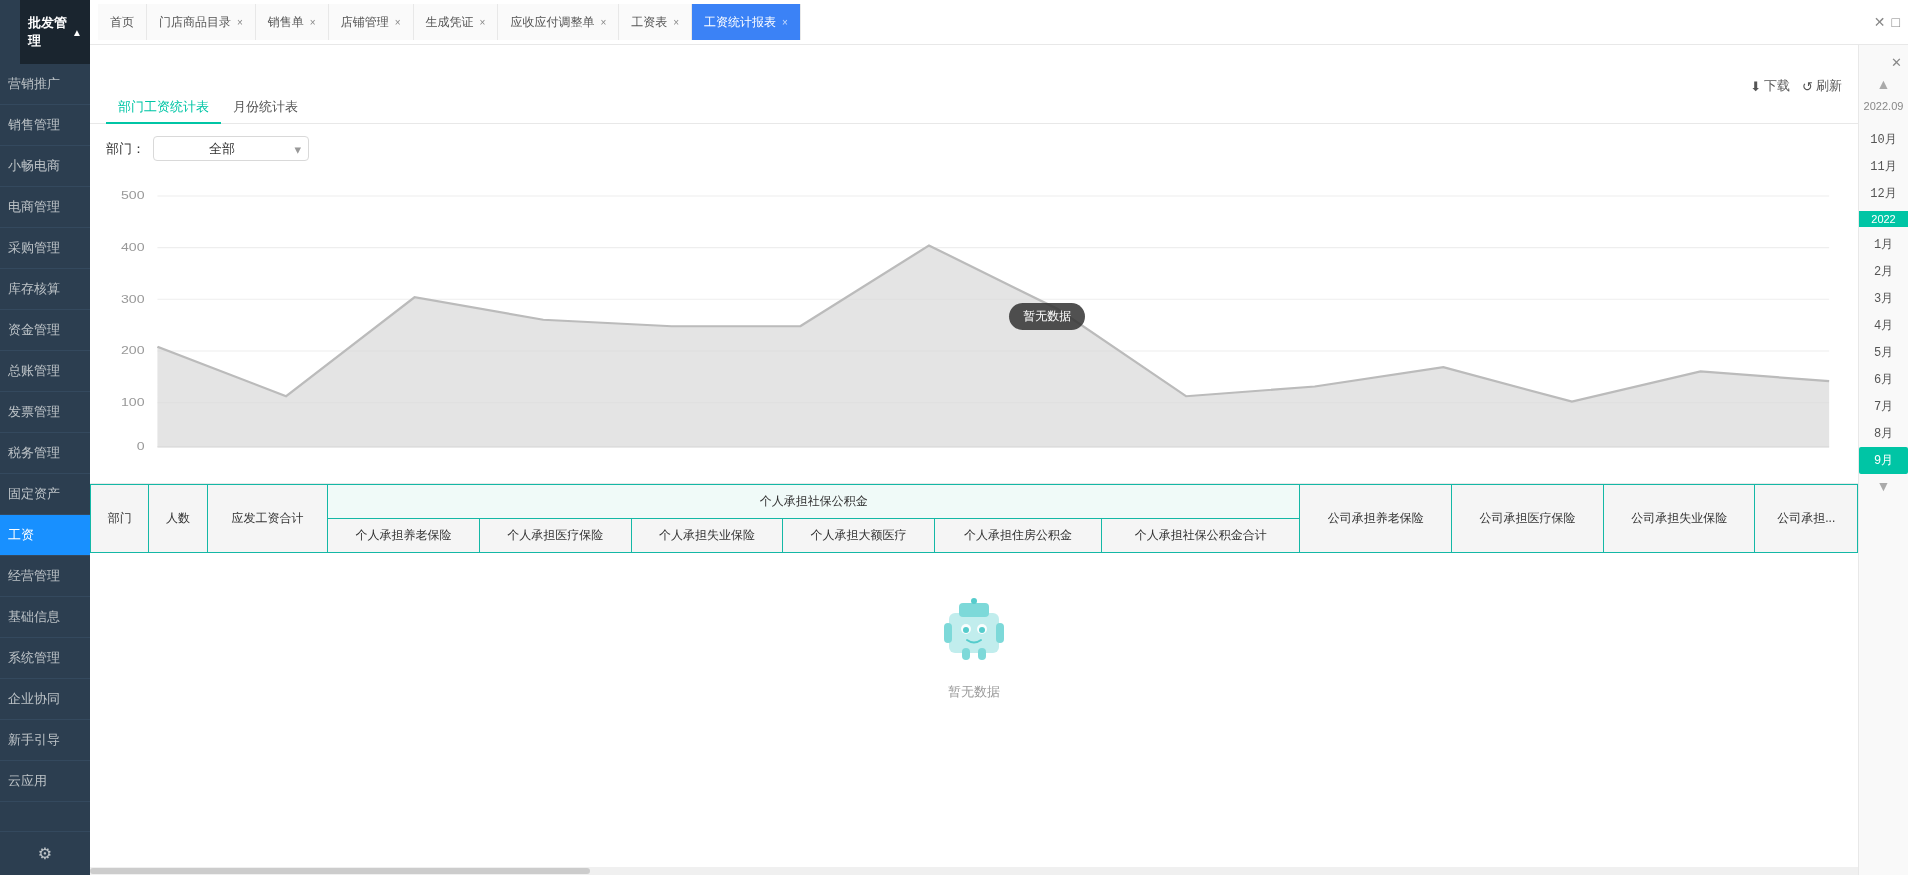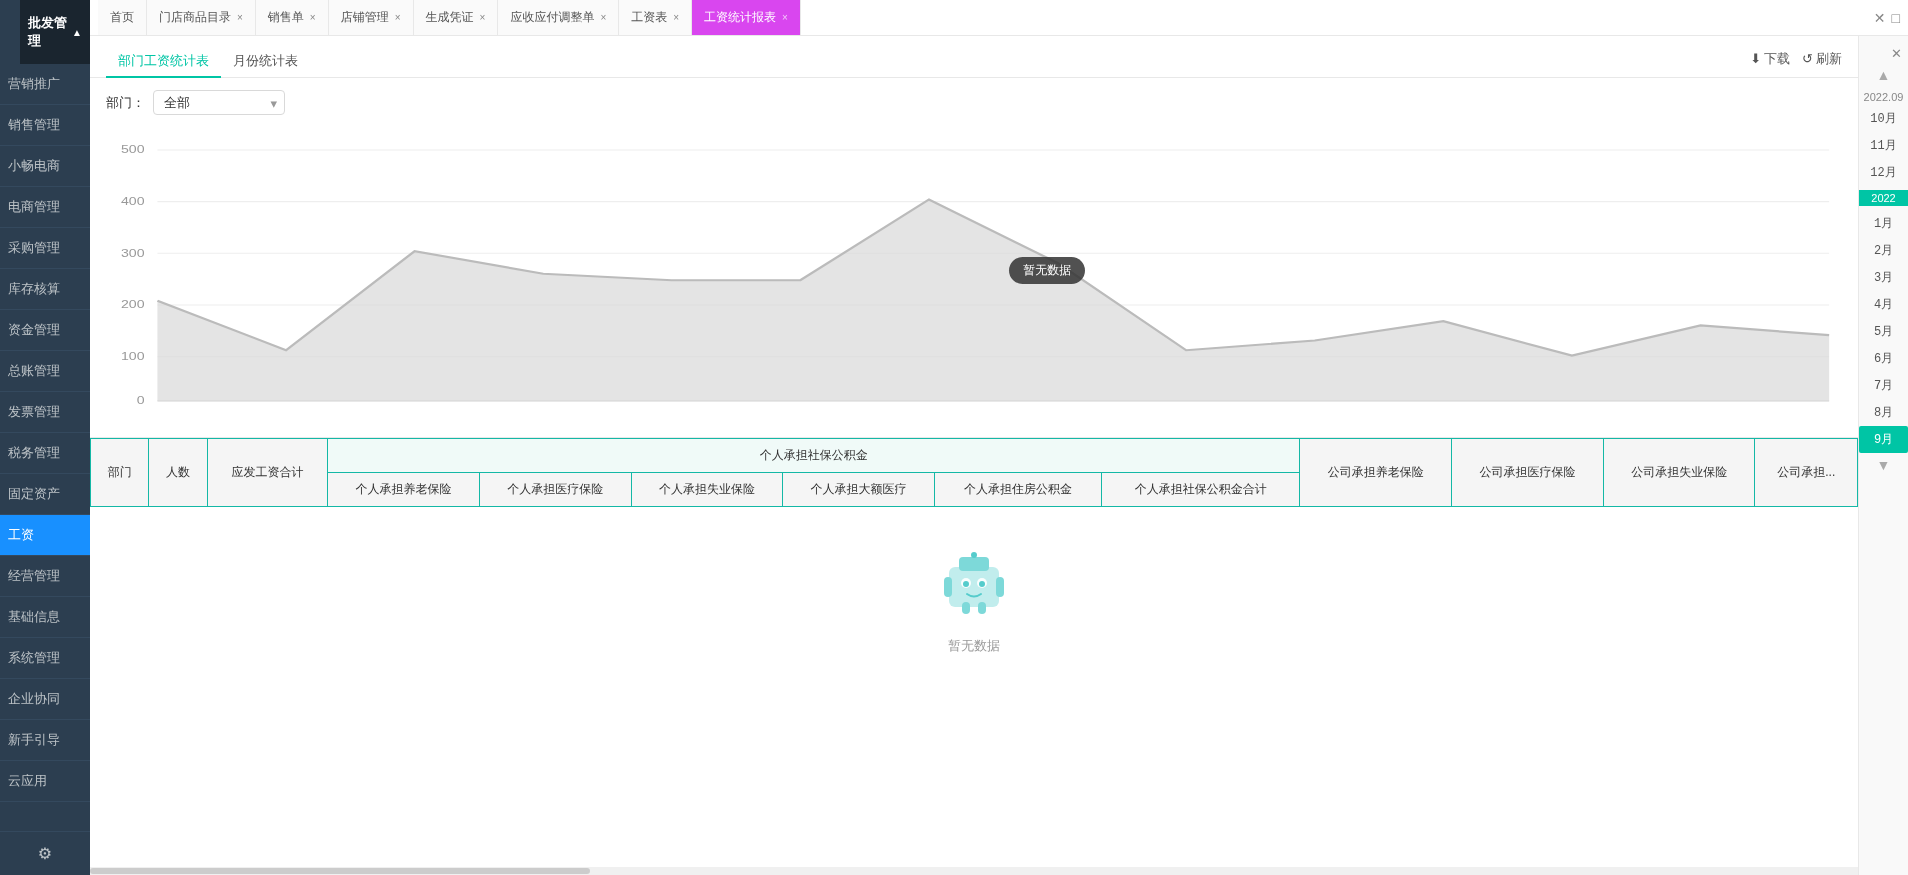--- a/index.html
+++ b/index.html
@@ -53,38 +53,38 @@
       overflow: hidden;
       background: #fff;
     }
 
     
     .tab-bar {
       display: flex;
       align-items: center;
       background: #fff;
       border-bottom: 1px solid #e8e8e8;
-      height: 36px;
+      height: 45px;
       padding: 0 8px;
       flex-shrink: 0;
       overflow: hidden;
     }
     .tab-item {
       display: flex;
       align-items: center;
       padding: 0 12px;
       height: 36px;
       font-size: 12px;
       color: #555;
       cursor: pointer;
       border-right: 1px solid #e8e8e8;
       white-space: nowrap;
       background: #fafafa;
     }
-    .tab-item.active { background: #d946ef; color: #fff; }
+    .tab-item.active { background: #3b82f6; color: #fff; }
     .tab-item .close-btn { margin-left: 6px; font-size: 10px; opacity: 0.7; }
     .tab-bar-actions {
       margin-left: auto;
       display: flex;
       align-items: center;
       gap: 6px;
     }
     .tab-bar-actions span { font-size: 14px; color: #888; cursor: pointer; }
 
     
@@ -105,20 +105,21 @@
       border-bottom: 1px solid #e8e8e8;
       flex-shrink: 0;
     }
     .sub-tab {
       padding: 6px 12px;
       font-size: 13px;
       color: #555;
       cursor: pointer;
       border-bottom: 2px solid transparent;
       margin-bottom: -1px;
+      margin-top: 37px;
     }
     .sub-tab.active { color: #00c5a5; border-bottom: 2px solid #00c5a5; font-weight: 500; }
     .sub-tab-actions {
       margin-left: auto;
       display: flex;
       align-items: center;
       gap: 12px;
       padding-bottom: 6px;
       font-size: 13px;
       color: #555;
@@ -134,23 +135,24 @@
     }
     .filter-label { font-size: 13px; color: #333; margin-right: 8px; }
     .filter-select {
       border: 1px solid #d9d9d9;
       border-radius: 4px;
       padding: 4px 28px 4px 10px;
       font-size: 13px;
       color: #333;
       background: #fff;
       appearance: none;
-      width: 132px;
+      width: 156px;
       cursor: pointer;
       position: relative;
+      text-align: center;
     }
     .filter-select-wrapper { position: relative; display: inline-block; }
     .filter-select-wrapper::after {
       content: '▾';
       position: absolute;
       right: 8px;
       top: 50%;
       transform: translateY(-50%);
       pointer-events: none;
       color: #999;
@@ -233,21 +235,21 @@
       width: 100%;
       text-align: right;
       padding: 2px 6px;
       font-size: 13px;
       cursor: pointer;
       color: #888;
     }
     .right-panel .year-label {
       color: #888;
       font-size: 11px;
-      margin: 4px 0 2px;
+      margin: 4px 0 14px;
     }
     .right-panel .month-item {
       padding: 5px 4px;
       text-align: center;
       width: 100%;
       cursor: pointer;
       color: #555;
       font-size: 12px;
       font-family: Liberation Mono, monospace;
     }

